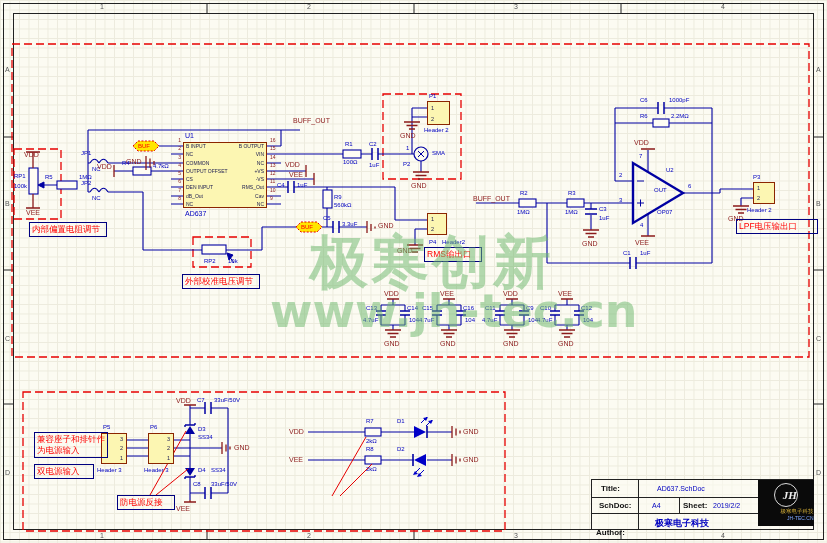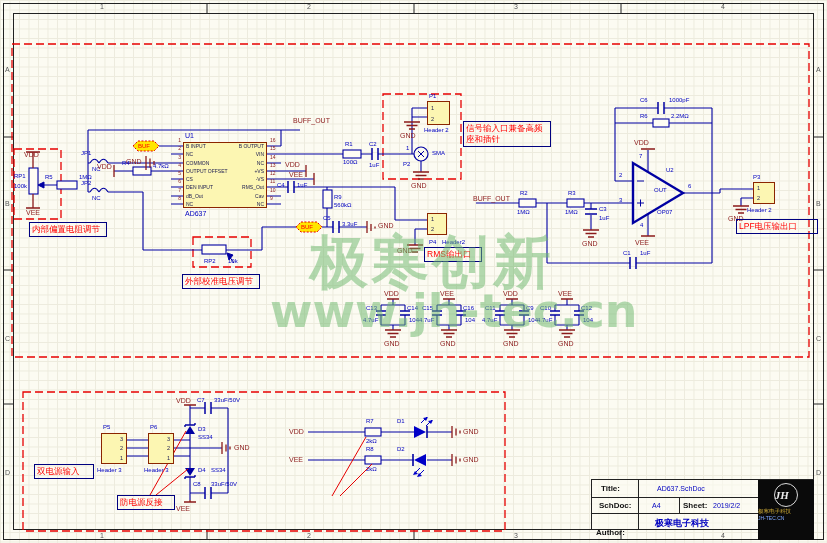--- a/index.html
+++ b/index.html
@@ -27,22 +27,22 @@
     display:flex;flex-direction:column;justify-content:space-around;font-size:5.5px;color:#1A1A50;}
   .hdr div{padding-left:3px;}
   .hdr.rt div{padding-left:0;padding-right:3px;text-align:right;}
   .wm{position:absolute;color:#6FB96F;opacity:.52;font-weight:bold;pointer-events:none;
     font-family:"DejaVu Sans",sans-serif;}
   .tb{position:absolute;left:591px;top:479px;width:223px;height:51px;border:1.2px solid #222;
     box-sizing:border-box;background:rgba(252,251,242,.6);font-size:8px;color:#111;}
   .tb .vl{position:absolute;background:#222;}
   .tb .lbl{font-weight:bold;color:#111;position:absolute;}
   .tb .val{color:#0000C0;position:absolute;}
-  .logo{position:absolute;left:166px;top:0;width:55.5px;height:60px;background:#0A0A0A;
-    color:#EEE;text-align:left;}
+  .logo{position:absolute;left:166px;top:0;width:55.5px;height:46px;background:#0A0A0A;
+    color:#EEE;text-align:right;}
   .logo .circ{margin:3px auto 0;width:22px;height:22px;border:1.5px solid #D8D8D8;border-radius:50%;
     font:italic bold 11px "Liberation Serif",serif;line-height:22px;color:#EEE;}
   .logo .nm{font-size:5.5px;color:#D4AF37;margin-top:1px;}
   .logo .st{font-size:5px;color:#7FA8FF;}
   .notebox{position:absolute;left:8px;top:16px;width:198px;height:21px;border:1px solid #00008B;
     color:#FF0000;font-size:13px;font-weight:bold;line-height:21px;padding-left:3px;}
 </style>
 </head>
 <body>
 
@@ -298,21 +298,20 @@
     <div>1</div>
     <div>2</div>
   </div>
   <div class="t nv f6" style="left:429px;top:93px">P1</div>
   <div class="t nv f6" style="left:424px;top:127px">Header 2</div>
   <div class="t mr f7" style="left:400px;top:132px">GND</div>
   <div class="t nv f6" style="left:406px;top:145px">1</div>
   <div class="t nv f6" style="left:403px;top:161px">P2</div>
   <div class="t nv f6" style="left:432px;top:150px">SMA</div>
   <div class="t mr f7" style="left:411px;top:182px">GND</div>
-  <div class="abox" style="left:463px;top:121px;width:82px">信号输入口兼备高频座和插针</div>
 
   <div class="hdr" style="left:427px;top:213px;width:20px;height:22px">
     <div>1</div>
     <div>2</div>
   </div>
   <div class="t nv f6" style="left:429px;top:239px">P4</div>
   <div class="t nv f6" style="left:442px;top:239px">Header2</div>
   <div class="t mr f7" style="left:397px;top:247px">GND</div>
   <div class="abox" style="left:424px;top:247px;width:52px">RMS输出口</div>
 
@@ -392,20 +391,21 @@
   <div class="t mr f7" style="left:176px;top:505px">VEE</div>
   <div class="t mr f7" style="left:234px;top:444px">GND</div>
   <div class="t nv f6" style="left:197px;top:397px">C7</div>
   <div class="t nv f6" style="left:214px;top:397px">33uF/50V</div>
   <div class="t nv f6" style="left:193px;top:481px">C8</div>
   <div class="t nv f6" style="left:211px;top:481px">33uF/50V</div>
   <div class="t nv f6" style="left:198px;top:426px">D3</div>
   <div class="t nv f6" style="left:198px;top:434px">SS34</div>
   <div class="t nv f6" style="left:198px;top:467px">D4</div>
   <div class="t nv f6" style="left:211px;top:467px">SS34</div>
+  <div class="abox" style="left:34px;top:432px;width:68px">兼容座子和排针作为电源输入</div>
   <div class="abox" style="left:34px;top:464px;width:54px">双电源输入</div>
   <div class="abox" style="left:117px;top:495px;width:52px">防电源反接</div>
 
   <div class="t mr f7" style="left:289px;top:428px">VDD</div>
   <div class="t mr f7" style="left:289px;top:456px">VEE</div>
   <div class="t nv f6" style="left:366px;top:418px">R7</div>
   <div class="t nv f6" style="left:366px;top:438px">2kΩ</div>
   <div class="t nv f6" style="left:366px;top:446px">R8</div>
   <div class="t nv f6" style="left:366px;top:466px">2kΩ</div>
   <div class="t nv f6" style="left:397px;top:418px">D1</div>

